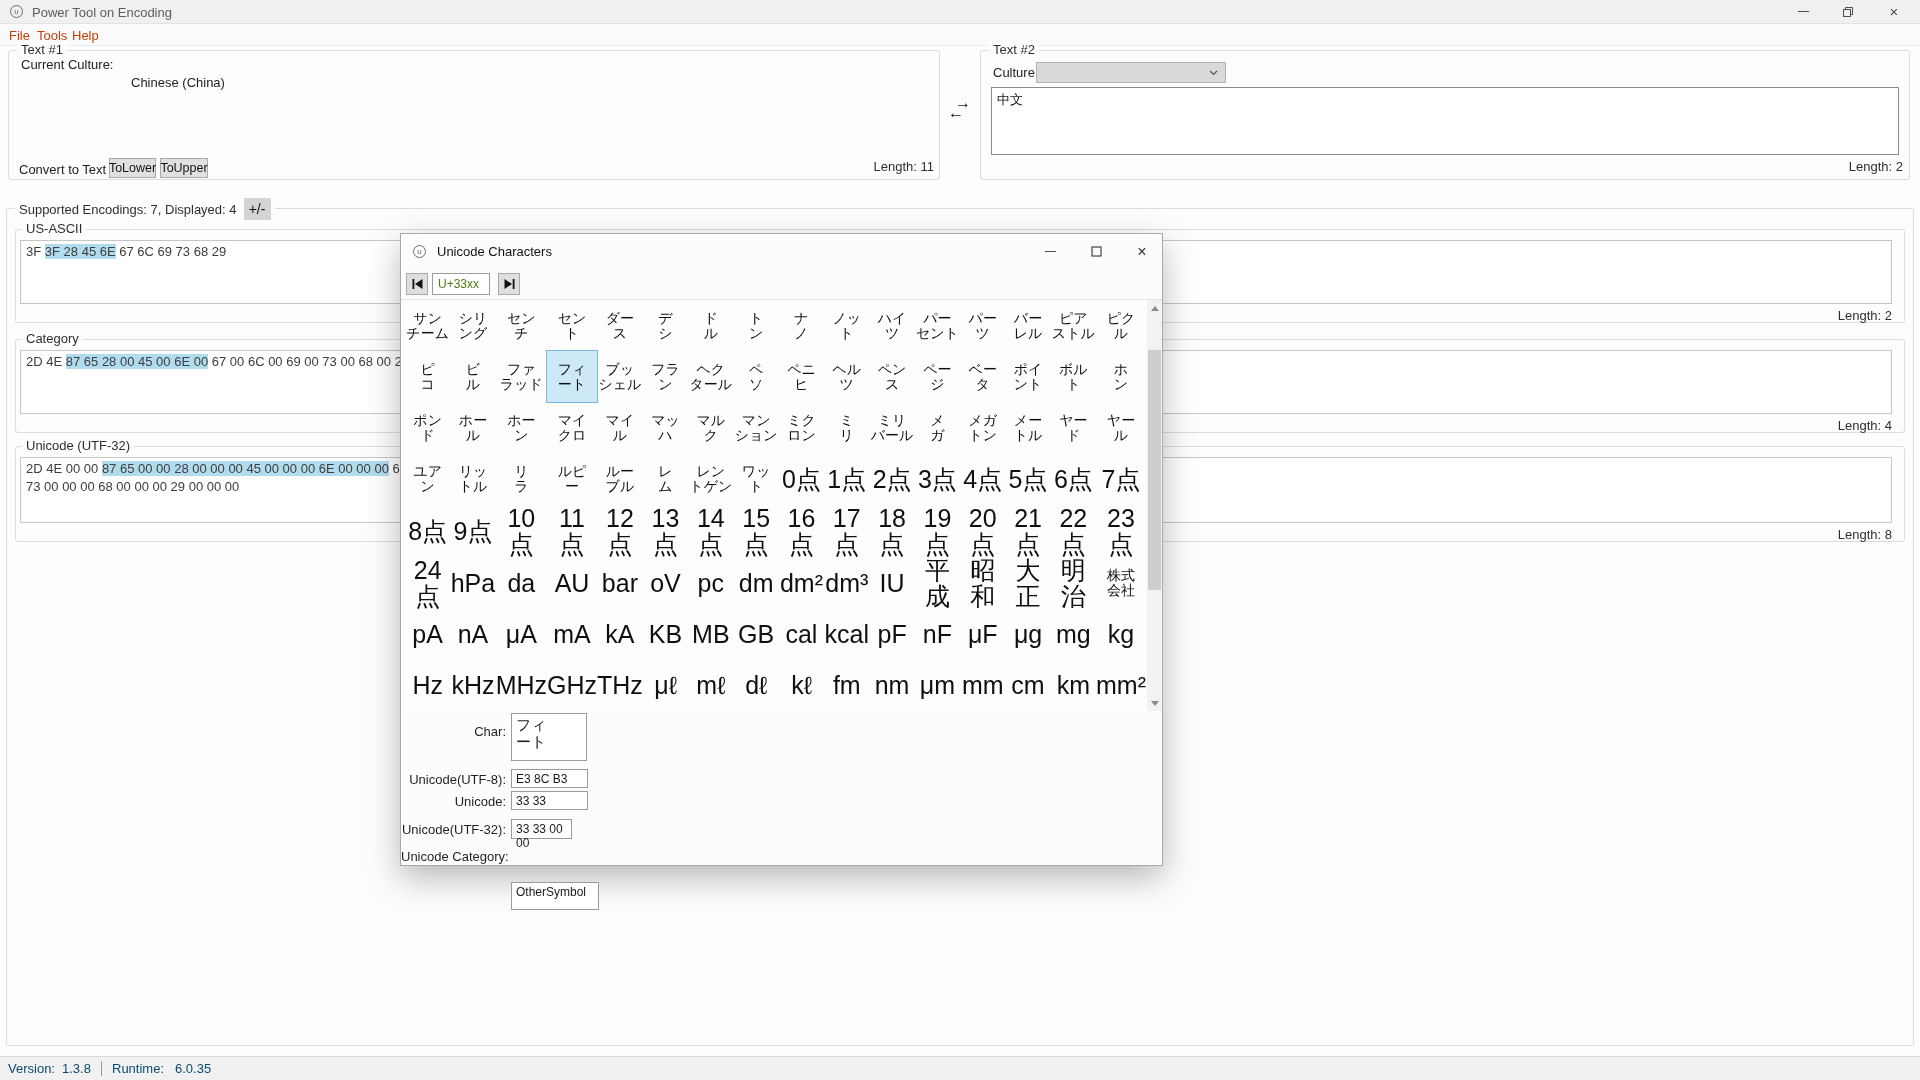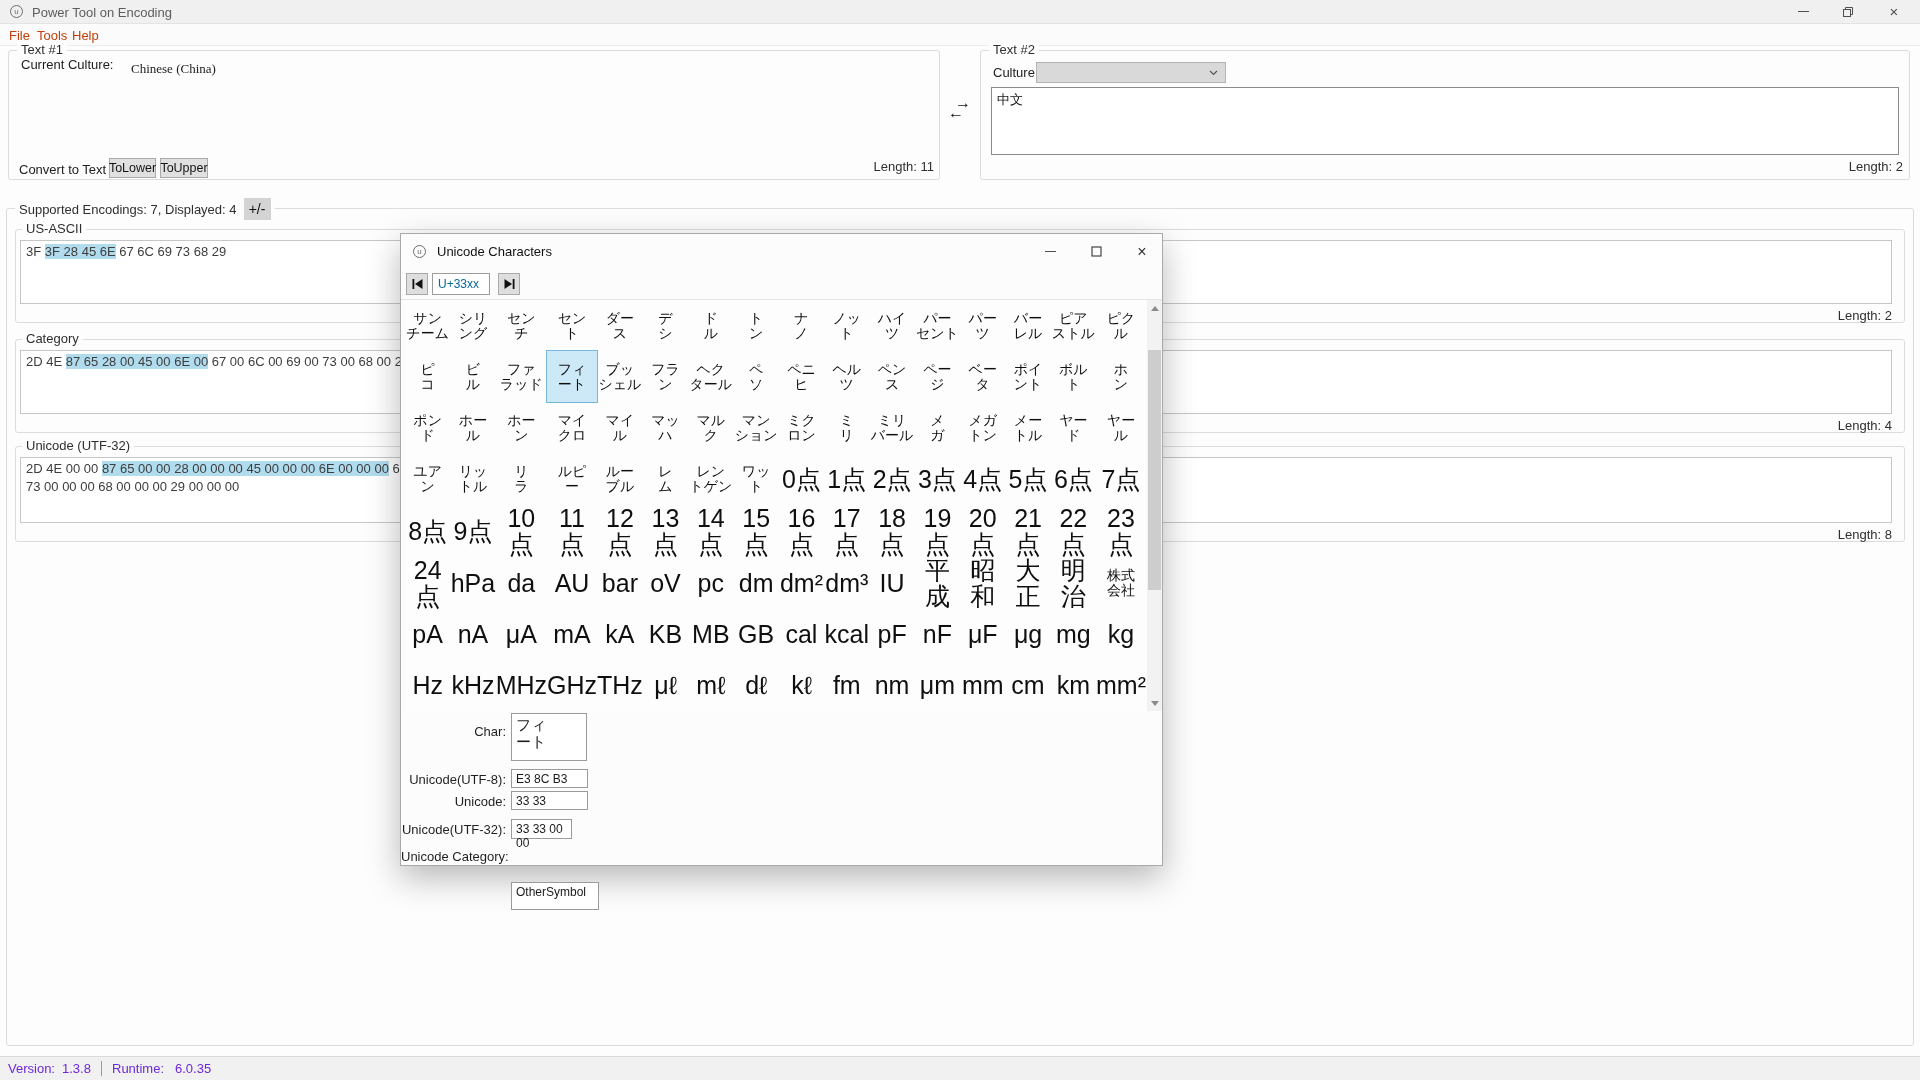--- a/index.html
+++ b/index.html
@@ -41,35 +41,35 @@
   .enc-legend { position:absolute; top:-11px; left:8px; background:#fdfdfd; padding:0 4px; display:flex; align-items:center; gap:7px; font-size:13px; color:#2f2f2f; }
   .pm-btn { width:27px; height:22px; background:#d4d4d4; border:none; font-size:14px; color:#111; display:flex; align-items:center; justify-content:center; }
 
   .enc-sec { position:absolute; left:8px; right:8px; border:1px solid #dcdcdc; border-radius:3px; }
   .hexbox { position:absolute; left:4px; top:10px; right:12px; background:#fff; border:1px solid #c6c6c6; font-size:13px; line-height:18px; color:#3d3d3d; padding:2px 5px; }
   .hexline { display:block; white-space:nowrap; }
   .hl { background:#b1dcee; }
   .enc-len { position:absolute; right:12px; font-size:13px; color:#2f2f2f; }
 
   
-  .statusbar { position:absolute; left:0; top:1056px; width:1920px; height:24px; background:#f1f1f1; border-top:1px solid #dadada; font-size:13px; color:#6d28d9; }
+  .statusbar { position:absolute; left:0; top:1056px; width:1920px; height:24px; background:#f1f1f1; border-top:1px solid #dadada; font-size:13px; color:#0c4a6e; }
   .statusbar span { position:absolute; top:4px; }
   .st-sep { position:absolute; left:101px; top:4px; height:15px; border-left:1px solid #9a9a9a; }
 
   
   .dialog { position:absolute; left:400px; top:233px; width:763px; height:633px; background:#fcfcfc; border:1px solid #a9a9a9; box-shadow:0 12px 32px rgba(0,0,0,.28); }
   .dlg-titlebar { position:absolute; left:0; top:0; width:100%; height:36px; background:#fcfcfc; }
   .dlg-icon { position:absolute; left:12px; top:11px; width:13px; height:13px; border:1px solid #6c6c6c; border-radius:50%; font-size:8px; color:#6c6c6c; text-align:center; line-height:11px; }
   .dlg-title { position:absolute; left:36px; top:10px; font-size:13px; color:#111; }
   .dlg-btn { position:absolute; top:0; width:44px; height:35px; display:flex; align-items:center; justify-content:center; color:#333; }
   .dlg-min { left:627px; } .dlg-max { left:673px; } .dlg-close { left:719px; font-size:16px; }
 
   .nav-btn { position:absolute; top:39px; width:22px; height:22px; background:#dedede; border:1px solid #a9a9a9; display:flex; align-items:center; justify-content:center; }
   .nav-prev { left:5px; } .nav-next { left:97px; }
-  .nav-box { position:absolute; left:31px; top:39px; width:58px; height:22px; background:#fff; border:1px solid #9c9c9c; font-size:12px; color:#0369a1; padding:3px 0 0 5px; }
+  .nav-box { position:absolute; left:31px; top:39px; width:58px; height:22px; background:#fff; border:1px solid #9c9c9c; font-size:12px; color:#4d7c0f; padding:3px 0 0 5px; }
   .nav-sep { position:absolute; left:0; top:65px; width:100%; border-top:1px solid #e3e3e3; }
 
   .char-grid { position:absolute; left:4px; top:66px; width:741px; height:411px; display:grid; grid-template-columns:repeat(16,1fr); grid-template-rows:repeat(8,1fr); background:#fdfdfd; }
   .cell { display:flex; align-items:center; justify-content:center; text-align:center; white-space:pre-line; color:#0f0f0f; overflow:visible; }
   .cell.two { font-size:14px; line-height:15px; }
   .cell.one { font-size:25px; line-height:26px; }
   .cell.sel { background:#cde9f7; outline:1px solid #79b7d8; }
 
   .vscroll { position:absolute; left:746px; top:66px; width:15px; height:411px; background:#f2f2f2; }
   .scroll-arrow { position:absolute; left:0; width:15px; height:16px; display:flex; align-items:center; justify-content:center; }
@@ -106,21 +106,21 @@
 
   <div class="menubar">
     <div class="menuitem menu-file">File</div>
     <div class="menuitem menu-tools">Tools</div>
     <div class="menuitem menu-help">Help</div>
   </div>
 
   <div class="group" style="left:8px; top:50px; width:932px; height:130px;">
     <span class="legend">Text #1</span>
     <span class="lbl" style="left:12px; top:6px;">Current Culture:</span>
-    <span class="lbl" style="left:122px; top:10px;font-family:Liberation Serif, serif;">Chinese (China)</span>
+    <span class="lbl" style="left:122px; top:24px;">Chinese (China)</span>
     <span class="lbl" style="left:10px; top:111px;">Convert to Text #2:</span>
     <div class="btn" style="left:100px; top:107px; width:47px; height:20px;">ToLower</div>
     <div class="btn" style="left:151px; top:107px; width:48px; height:20px;">ToUpper</div>
     <span class="length-lbl" style="right:5px; top:108px;">Length: 11</span>
   </div>
 
   <div class="swap-icon">
     <span class="a1">→</span>
     <span class="a2">←</span>
   </div>

